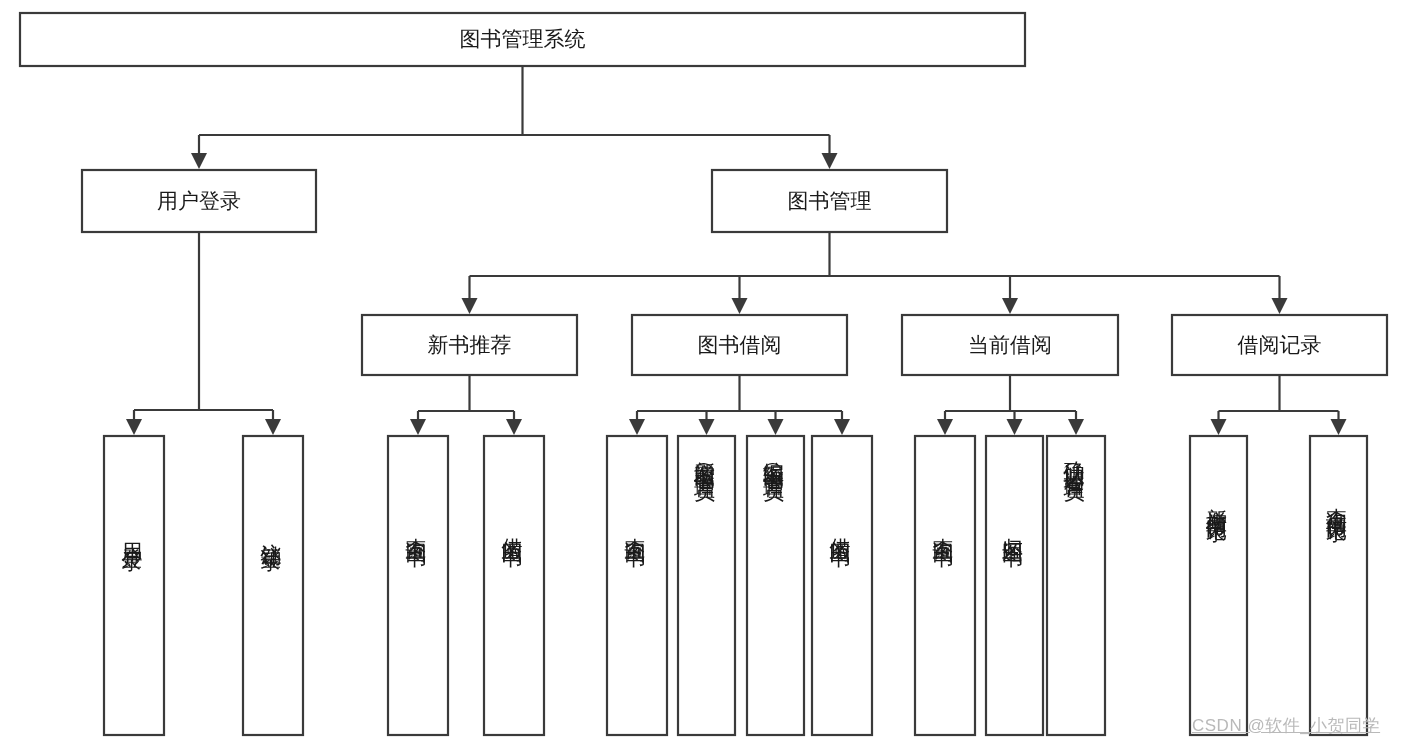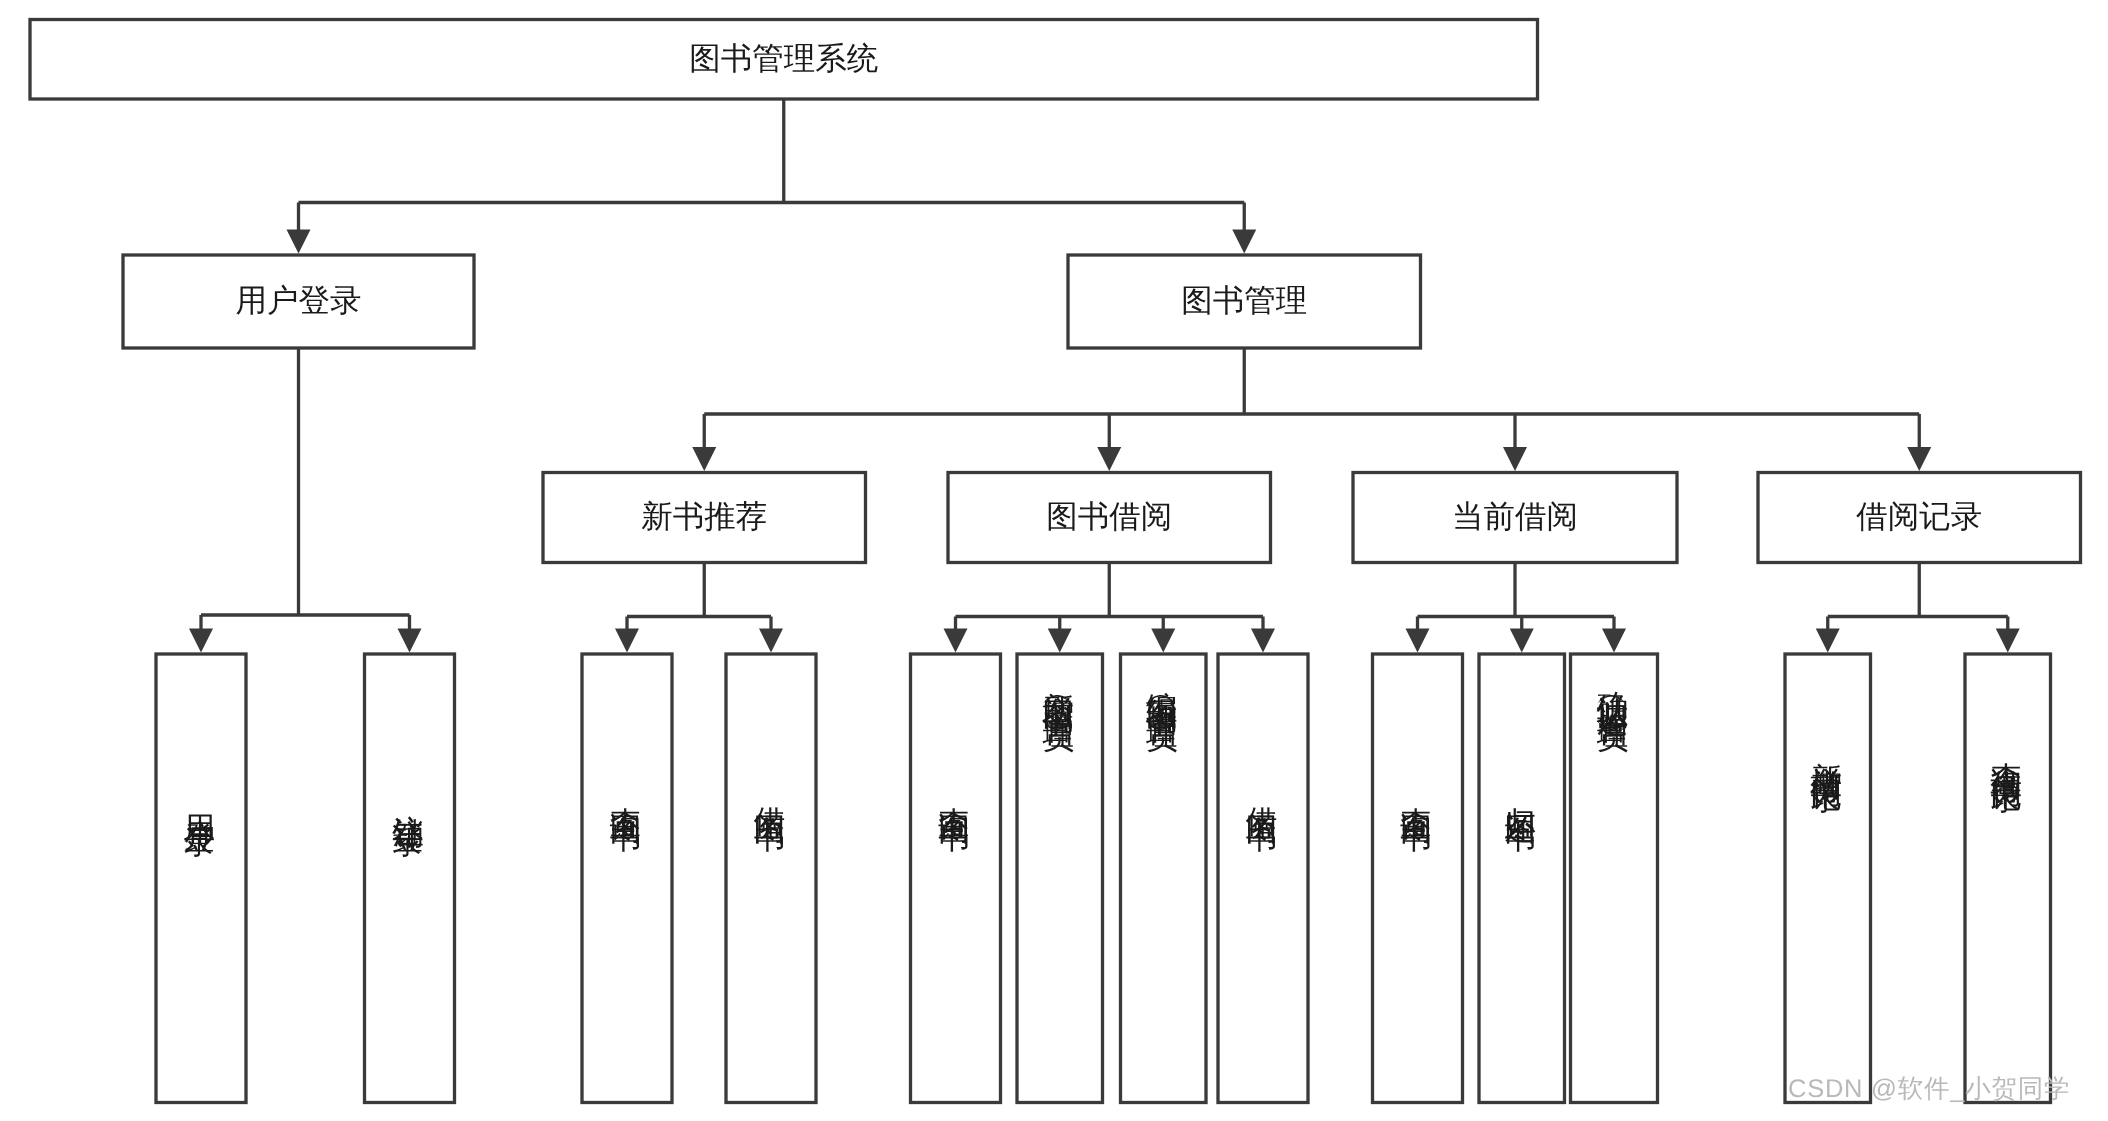--- a/index.html
+++ b/index.html
@@ -60,20 +60,21 @@
     text-align: left;
     pointer-events: none;
   }
   .watermark {
     position: absolute;
     font-family: "Liberation Sans", "DejaVu Sans", sans-serif;
     font-size: 17px;
     color: #b9b9b9;
     white-space: nowrap;
     letter-spacing: 0.5px;
+    text-decoration: underline;
   }
 </style>
 </head>
 <body>
 
 <div id="diagram-root">
 
   <svg id="tree-svg" viewBox="0 0 1405 747" xmlns="http://www.w3.org/2000/svg">
     <g id="edges-layer">
         <line x1="522.5" y1="66" x2="522.5" y2="135" class="edge-line"></line>

